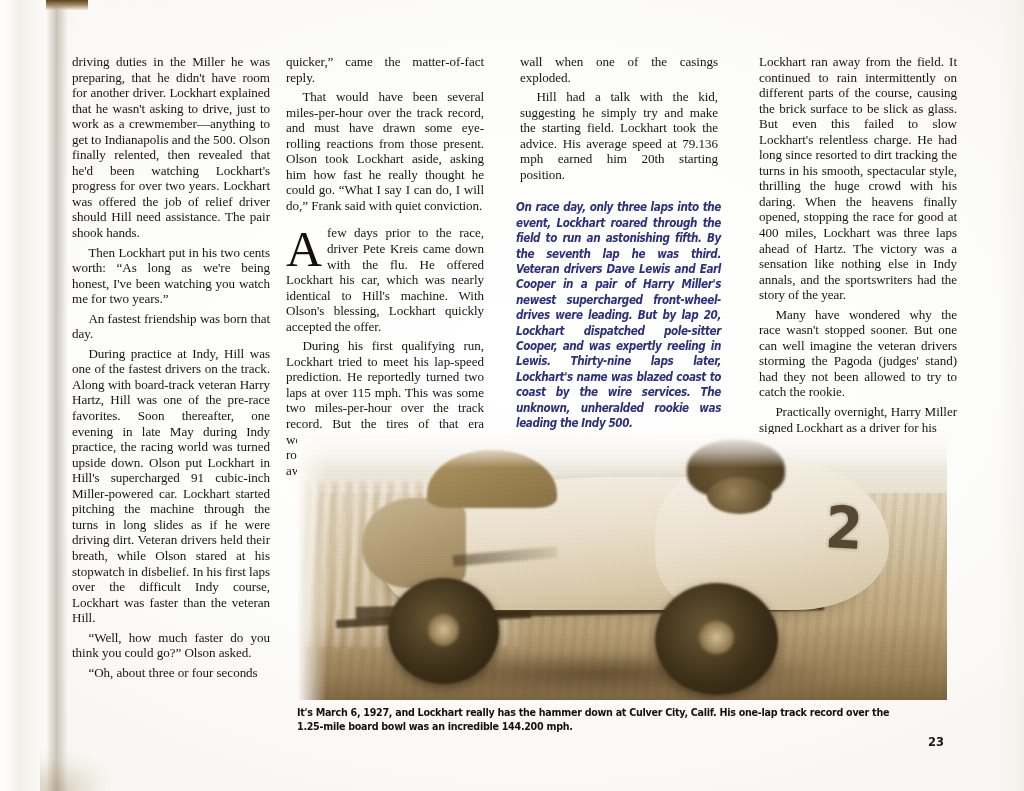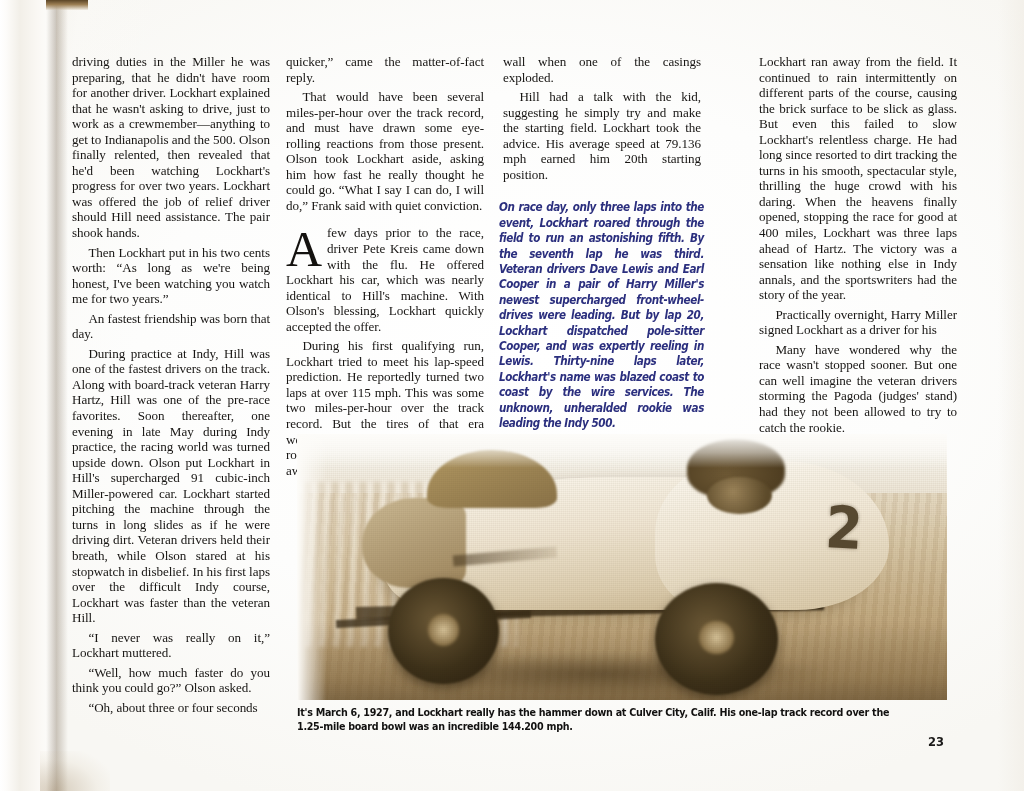--- a/index.html
+++ b/index.html
@@ -69,21 +69,21 @@
   }
   .col p {
     margin: 4px;
     text-indent: 1.25em;
     hyphens: manual;
   }
   .col p.noindent { text-indent: 0; }
 
   #col1 { left: 68px;  top: 50px;  width: 206px; }
   #col2 { left: 282px; top: 50px;  width: 206px; }
-  #col3 { left: 499px; top: 50px;  width: 206px; }
+  #col3 { left: 516px; top: 50px;  width: 206px; }
   #col4 { left: 755px; top: 50px;  width: 206px; }
 
   
   .dropcap-para {
     position: relative;
     text-indent: 0 !important;
     margin-top: 12px !important;
   }
   .dropcap {
     float: left;
@@ -312,21 +312,20 @@
   <div class="gutter-dark"></div>
   <div class="top-strip"></div>
   <div class="bottom-smudge"></div>
   <div class="right-edge"></div>
 
   <div class="col" id="col1">
     <p class="noindent">driving duties in the Miller he was preparing, that he didn't have room for another driver. Lockhart explained that he wasn't asking to drive, just to work as a crewmember—anything to get to Indianapolis and the 500. Olson finally relented, then revealed that he'd been watching Lockhart's progress for over two years. Lockhart was offered the job of relief driver should Hill need assistance. The pair shook hands.</p>
     <p>Then Lockhart put in his two cents worth: “As long as we're being honest, I've been watching you watch me for two years.”</p>
     <p>An fastest friendship was born that day.</p>
     <p>During practice at Indy, Hill was one of the fastest drivers on the track. Along with board-track veteran Harry Hartz, Hill was one of the pre-race favorites. Soon thereafter, one evening in late May during Indy practice, the racing world was turned upside down. Olson put Lockhart in Hill's supercharged 91 cubic-inch Miller-powered car. Lockhart started pitching the machine through the turns in long slides as if he were driving dirt. Veteran drivers held their breath, while Olson stared at his stopwatch in disbelief. In his first laps over the difficult Indy course, Lockhart was faster than the veteran Hill.</p>
-    <p>“I never was really on it,” Lockhart muttered.</p>
     <p>“Well, how much faster do you think you could go?” Olson asked.</p>
     <p>“Oh, about three or four seconds</p>
   </div>
 
   <div class="col" id="col2">
     <p class="noindent">quicker,” came the matter-of-fact reply.</p>
     <p>That would have been several miles-per-hour over the track record, and must have drawn some eye-rolling reactions from those present. Olson took Lockhart aside, asking him how fast he really thought he could go. “What I say I can do, I will do,” Frank said with quiet conviction.</p>
     <p class="dropcap-para">
       <span class="dropcap">A</span><span>few days prior to the race, driver Pete Kreis came down with the flu. He offered Lockhart his car, which was nearly identical to Hill's machine. With Olson's blessing, Lockhart quickly accepted the offer.</span>
     </p>
@@ -335,22 +334,22 @@
 
   <div class="col" id="col3">
     <p class="noindent">wall when one of the casings exploded.</p>
     <p>Hill had a talk with the kid, suggesting he simply try and make the starting field. Lockhart took the advice. His average speed at 79.136 mph earned him 20th starting position.</p>
     <div class="pullquote">On race day, only three laps into the event, Lockhart roared through the field to run an astonishing fifth. By the seventh lap he was third. Veteran drivers Dave Lewis and Earl Cooper in a pair of Harry Miller's newest supercharged front-wheel-drives were leading. But by lap 20, Lockhart dispatched pole-sitter Cooper, and was expertly reeling in Lewis. Thirty-nine laps later, Lockhart's name was blazed coast to coast by the wire services. The unknown, unheralded rookie was leading the Indy 500.</div>
     <p>At 69 laps, the race was halted by rain. Lockhart was leading, with Hartz second. When the race resumed,</p>
   </div>
 
   <div class="col" id="col4">
     <p class="noindent">Lockhart ran away from the field. It continued to rain intermittently on different parts of the course, causing the brick surface to be slick as glass. But even this failed to slow Lockhart's relentless charge. He had long since resorted to dirt tracking the turns in his smooth, spectacular style, thrilling the huge crowd with his daring. When the heavens finally opened, stopping the race for good at 400 miles, Lockhart was three laps ahead of Hartz. The victory was a sensation like nothing else in Indy annals, and the sportswriters had the story of the year.</p>
+    <p>Many have wondered why the race wasn't stopped sooner. But one can well imagine the veteran drivers storming the Pagoda (judges' stand) had they not been allowed to try to catch the rookie.</p>
     <p>Practically overnight, Harry Miller signed Lockhart as a driver for his</p>
-    <p>Many have wondered why the race wasn't stopped sooner. But one can well imagine the veteran drivers storming the Pagoda (judges' stand) had they not been allowed to try to catch the rookie.</p>
   </div>
 
   <div id="photo-wrap">
     <div id="photo">
       <div class="ph-sky"></div>
       <div class="ph-track"></div>
       <div class="ph-blur-left"></div>
       <div class="ph-track2"></div>
 
       <div class="shadow-under"></div>

